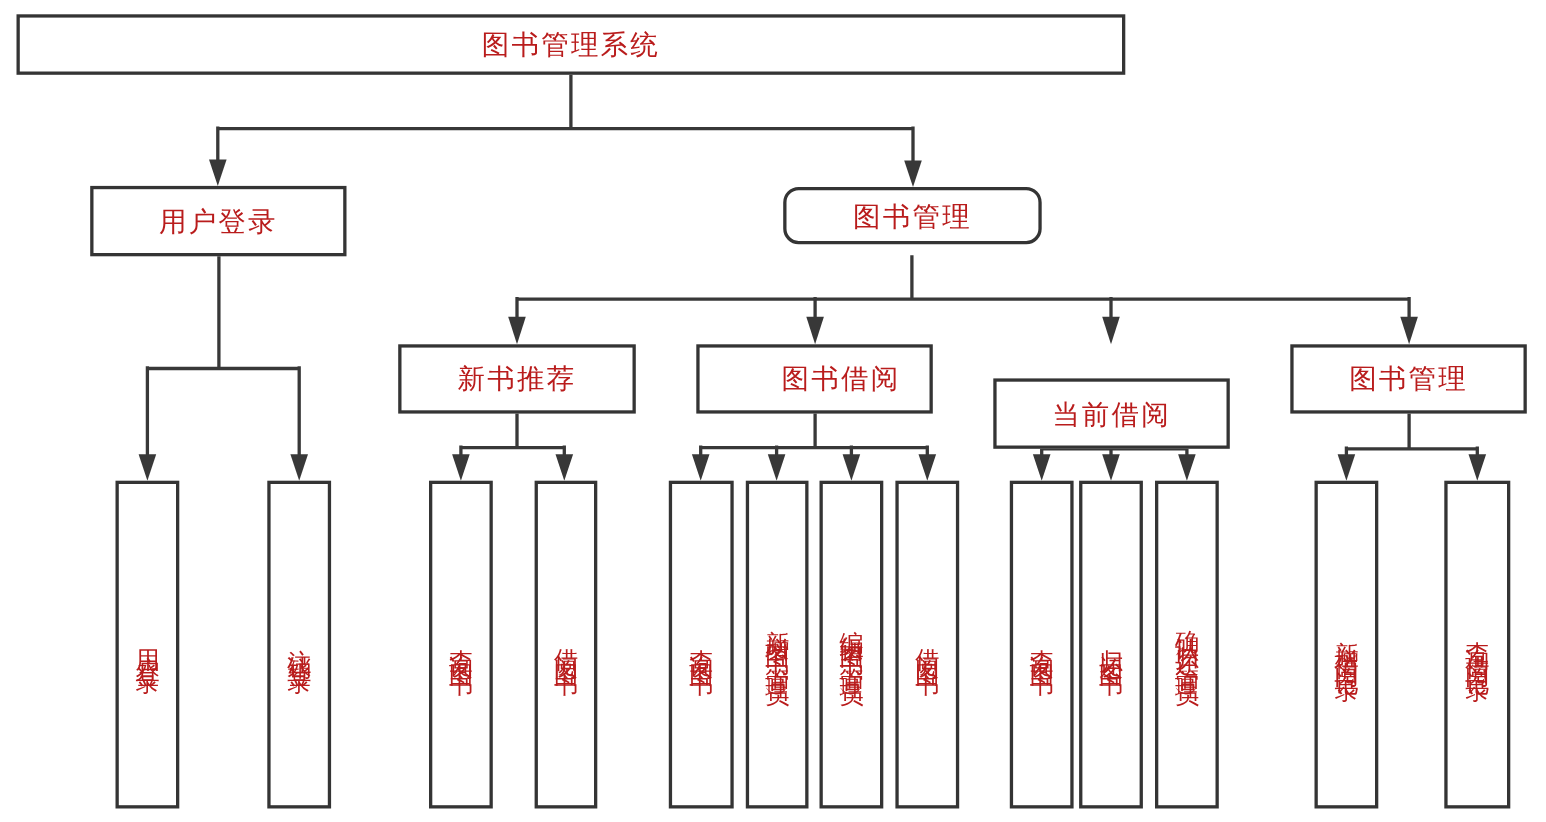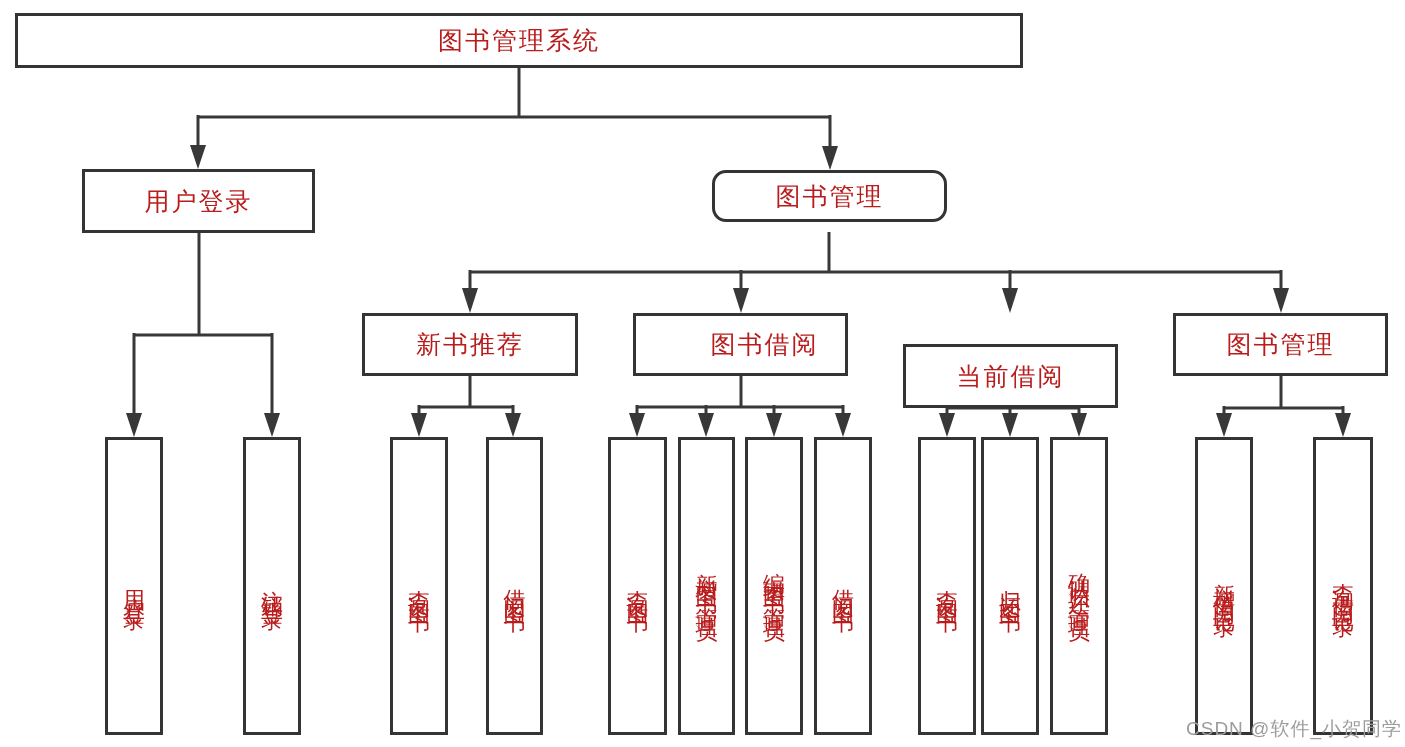--- a/index.html
+++ b/index.html
@@ -189,15 +189,14 @@
     <span class="v-label">确认归还（管理员）</span>
   </div>
 
   <div class="box leaf" id="l-11">
     <span class="v-label">新增借阅记录</span>
   </div>
   <div class="box leaf" id="l-12">
     <span class="v-label">查询借阅记录</span>
   </div>
 
-  <div id="watermark">CSDN @软件_小贺同学</div>
 
 </div>
 
 </body></html>

